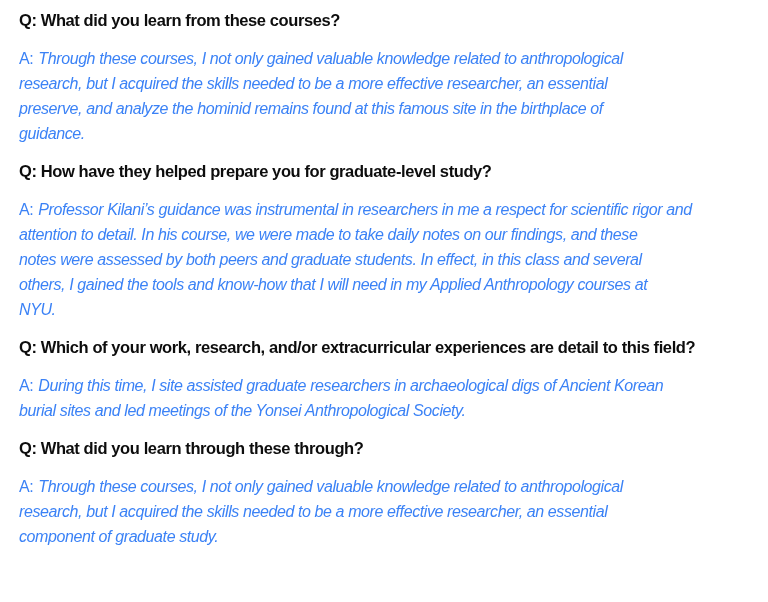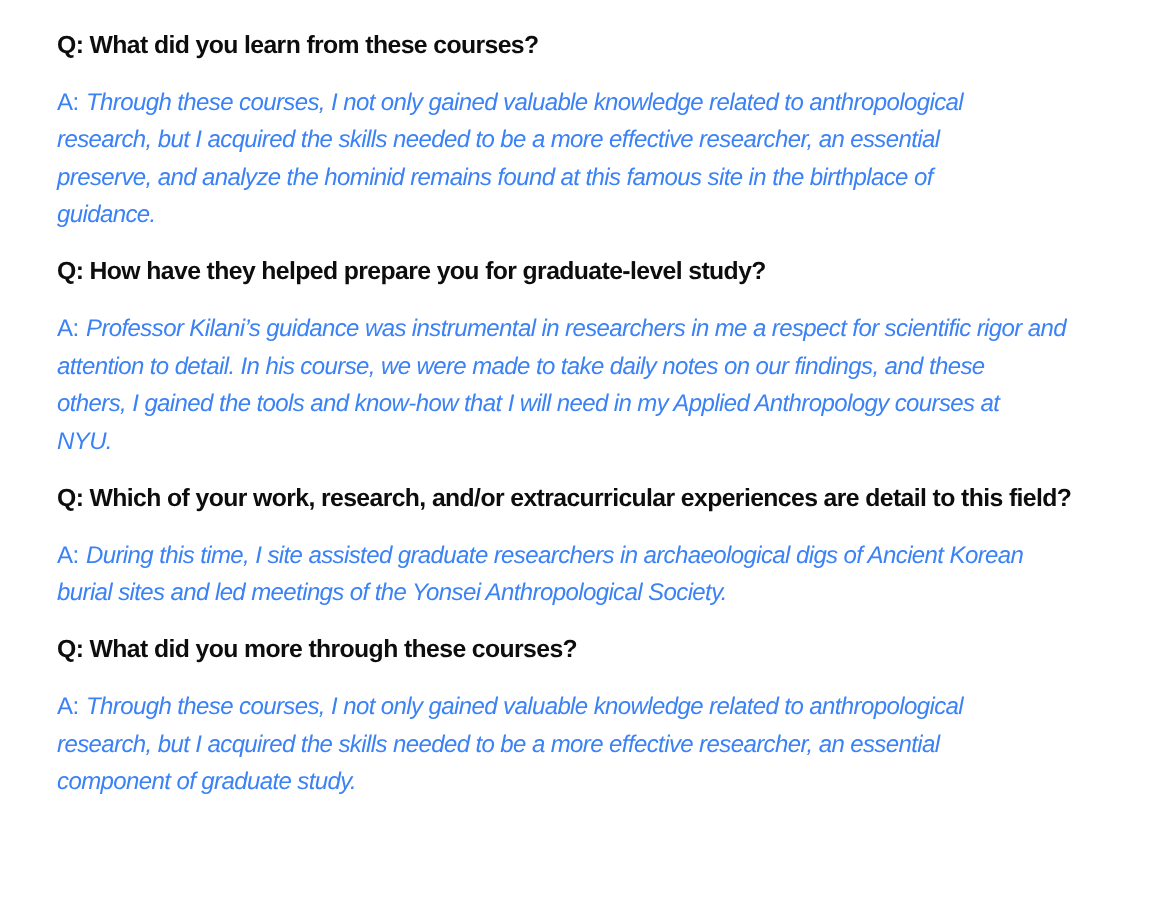--- a/index.html
+++ b/index.html
@@ -8,22 +8,21 @@
     background: #ffffff;
   }
   body {
     width: 768px;
     height: 602px;
     overflow: hidden;
     font-family: "Liberation Sans", sans-serif;
     color: #1e1e1e;
   }
   .doc {
-    padding: 8px 0 0 38px;
-    margin-top: 10px;
+    padding: 8px 0 0 19px;
   }
   .q {
     font-weight: bold;
     font-size: 16.5px;
     line-height: 25px;
     letter-spacing: -0.4px;
     color: #0d0d0d;
     margin: 0 0 13px 0;
     white-space: nowrap;
   }
@@ -62,37 +61,38 @@
     </div>
   </section>
 
   <section>
     <div class="q">Q: How have they helped prepare you for graduate-level study?</div>
     <div class="a">
       <div class="line">
         <span class="prefix">A:</span><span class="ital">Professor Kilani’s guidance was instrumental in researchers in me a respect for scientific rigor and</span>
       </div>
       <div class="line ital">attention to detail. In his course, we were made to take daily notes on our findings, and these</div>
+      <div class="line ital">notes were assessed by both peers and graduate students. In effect, in this class and several</div>
       <div class="line ital">others, I gained the tools and know-how that I will need in my Applied Anthropology courses at</div>
       <div class="line ital">NYU.</div>
     </div>
   </section>
 
   <section>
     <div class="q">Q: Which of your work, research, and/or extracurricular experiences are detail to this field?</div>
     <div class="a">
       <div class="line">
         <span class="prefix">A:</span><span class="ital">During this time, I site assisted graduate researchers in archaeological digs of Ancient Korean</span>
       </div>
       <div class="line ital">burial sites and led meetings of the Yonsei Anthropological Society.</div>
     </div>
   </section>
 
   <section>
-    <div class="q">Q: What did you more through these courses?</div>
+    <div class="q">Q: What did you learn through these through?</div>
     <div class="a">
       <div class="line">
         <span class="prefix">A:</span><span class="ital">Through these courses, I not only gained valuable knowledge related to anthropological</span>
       </div>
       <div class="line ital">research, but I acquired the skills needed to be a more effective researcher, an essential</div>
       <div class="line ital">component of graduate study.</div>
     </div>
   </section>
 
 </div>

